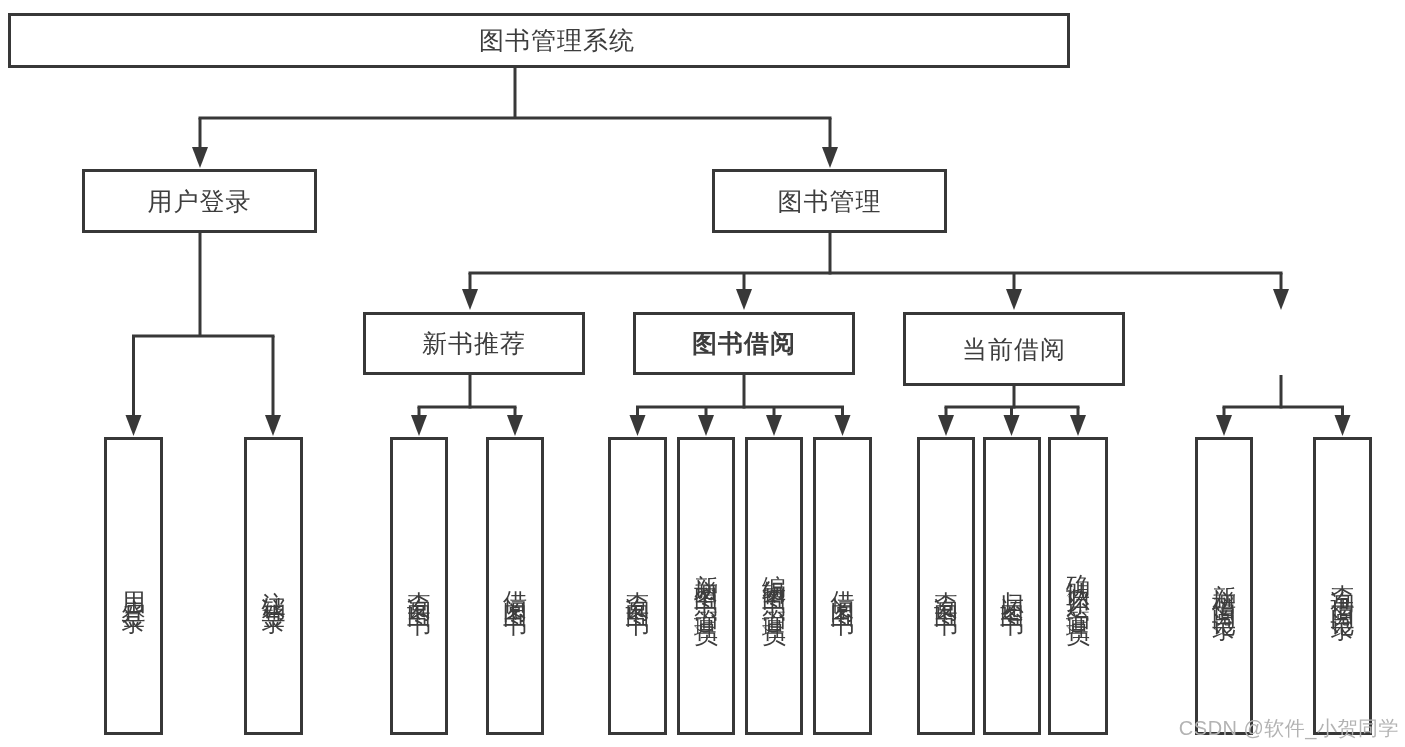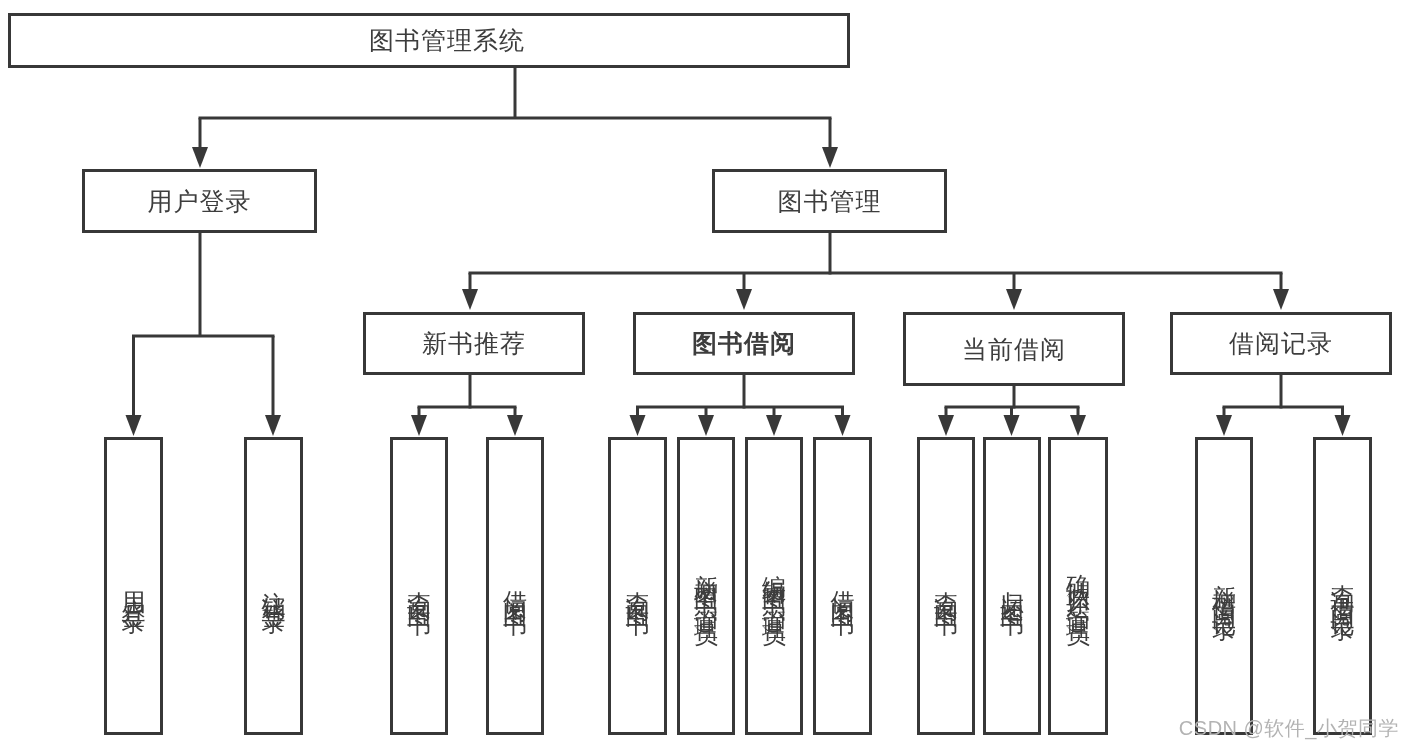--- a/index.html
+++ b/index.html
@@ -148,43 +148,40 @@
     <g>
       <path d="M1281,375 V408.5"></path>
       <path d="M1222.5,407 H1344"></path>
       <path d="M1224,407 V418"></path>
         <polygon points="1216,415 1232,415 1224,436"></polygon>
       <path d="M1342.5,407 V418"></path>
         <polygon points="1334.5,415 1350.5,415 1342.5,436"></polygon>
     </g>
   </svg>
 
-  <div class="hbox" style="left:8px; top:13px; width:842px; height:55px;padding-left:36px;">
+  <div class="hbox" style="left:8px; top:13px; width:1062px; height:55px;padding-left:36px;">
     <span>图书管理系统</span>
   </div>
 
   <div class="hbox" style="left:82px; top:169px; width:235px; height:64px;">
     <span>用户登录</span>
   </div>
   <div class="hbox" style="left:363px; top:312px; width:222px; height:63px;">
     <span>新书推荐</span>
   </div>
 
   <div class="hbox" style="left:712px; top:169px; width:235px; height:64px;">
     <span>图书管理</span>
   </div>
   <div class="hbox" style="left:633px; top:312px; width:222px; height:63px;font-weight:bold;">
     <span>图书借阅</span>
   </div>
   <div class="hbox" style="left:903px; top:312px; width:222px; height:74px;">
     <span>当前借阅</span>
   </div>
-  <div class="hbox" style="left:1170px; top:312px; width:222px; height:63px;">
-    <span>借阅记录</span>
-  </div>
 
   <div class="vbox" style="left:104px; width:59px;">
     <span class="vtext">用户登录</span>
   </div>
   <div class="vbox" style="left:244px; width:59px;">
     <span class="vtext">注销登录</span>
   </div>
 
   <div class="vbox" style="left:390px; width:58px;">
     <span class="vtext">查询图书</span>

